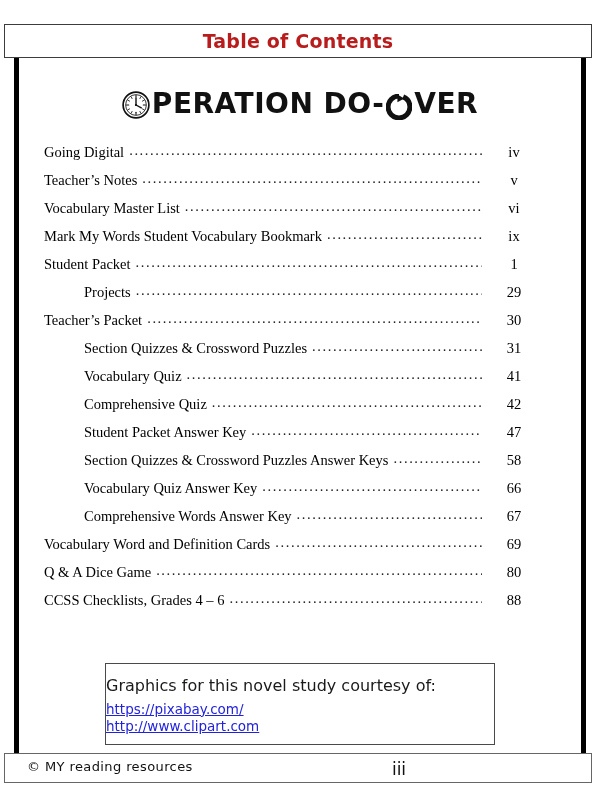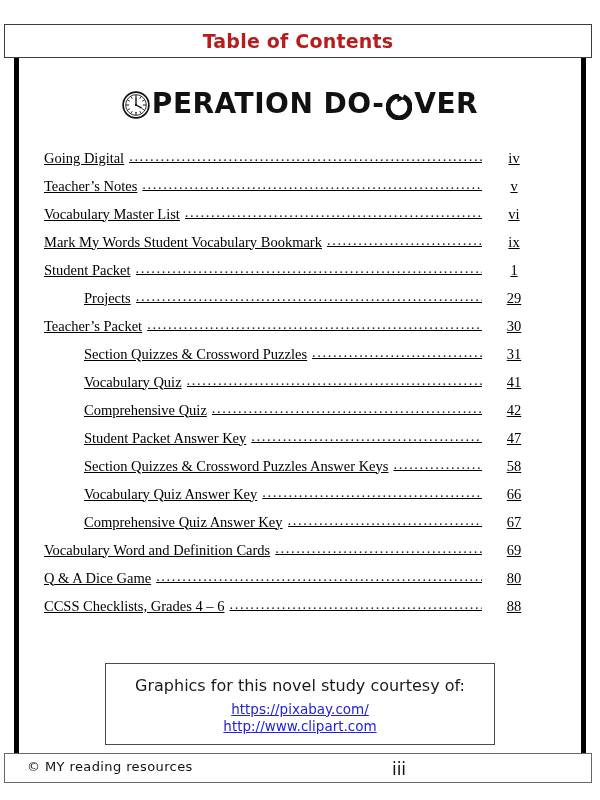--- a/index.html
+++ b/index.html
@@ -87,25 +87,24 @@
 
   
   .toc {
     position: absolute;
     left: 44px;
     top: 144px;
     width: 500px;
   }
   .toc-row {
     display: flex;
-    align-items: center;
+    align-items: flex-start;
     height: 28px;
     font-size: 14.5px;
     white-space: nowrap;
-    text-decoration: underline;
   }
   .toc-row.indent .toc-label { padding-left: 40px; }
   .toc-label { flex: 0 0 auto; }
   .toc-leader {
     flex: 1 1 auto;
     overflow: hidden;
     margin: 0 2px 0 5px;
     position: relative;
     top: -2px;
     letter-spacing: 1.6px;
@@ -126,21 +125,20 @@
     position: absolute;
     left: 105px;
     top: 663px;
     width: 390px;
     height: 82px;
     box-sizing: border-box;
     border: 1.5px solid #4a4a4a;
     background: #ffffff;
     display: flex;
     flex-direction: column;
-    align-items: center;
     justify-content: center;
     padding-top: 2px;
   }
   .credits-heading {
     font-family: "DejaVu Sans", sans-serif;
     font-size: 16px;
     color: #1a1a1a;
     margin-bottom: 6px;
   }
   .credits-link {
@@ -305,21 +303,21 @@
     <span class="toc-page">58</span>
   </div>
 
   <div class="toc-row indent">
     <span class="toc-label">Vocabulary Quiz Answer Key</span>
     <span class="toc-leader"></span>
     <span class="toc-page">66</span>
   </div>
 
   <div class="toc-row indent">
-    <span class="toc-label">Comprehensive Quiz Answer Key</span>
+    <span class="toc-label">Comprehensive Words Answer Key</span>
     <span class="toc-leader"></span>
     <span class="toc-page">67</span>
   </div>
 
   <div class="toc-row">
     <span class="toc-label">Vocabulary Word and Definition Cards</span>
     <span class="toc-leader"></span>
     <span class="toc-page">69</span>
   </div>
 

